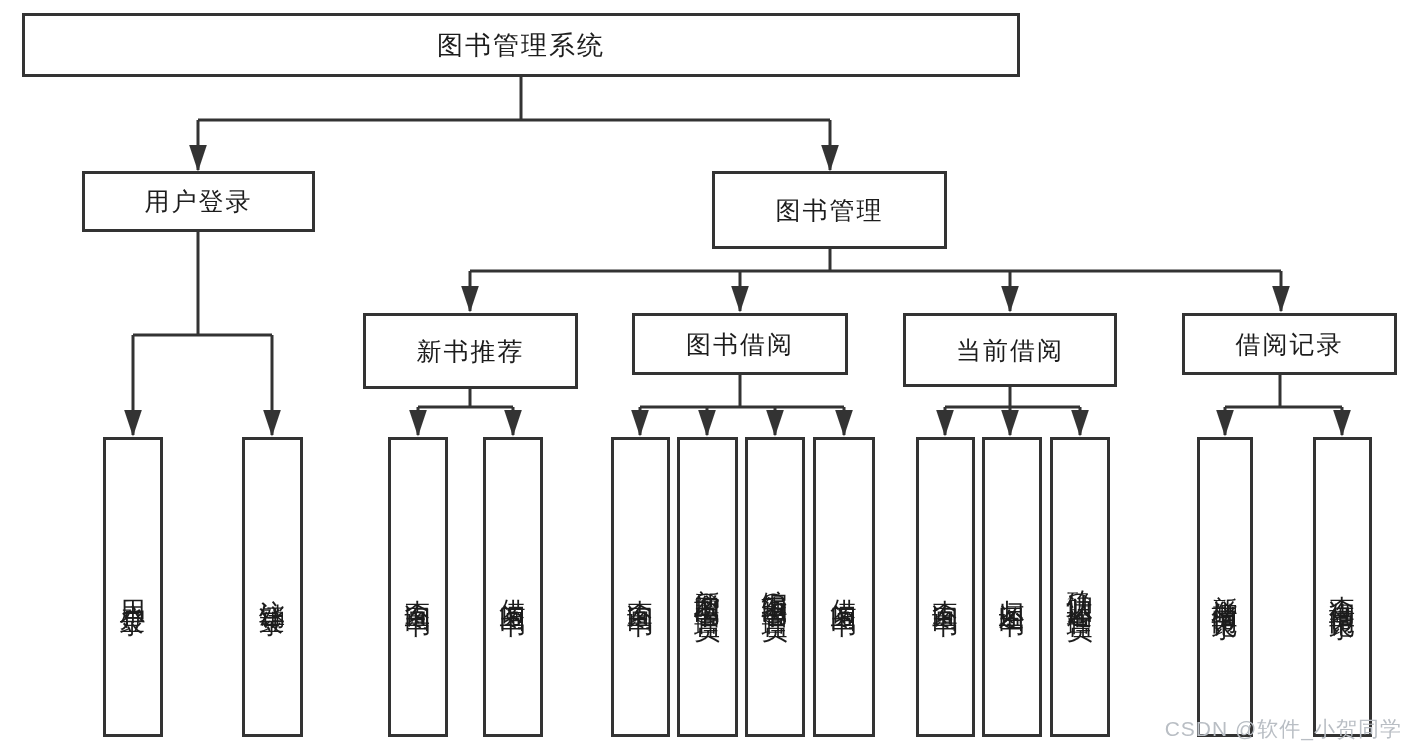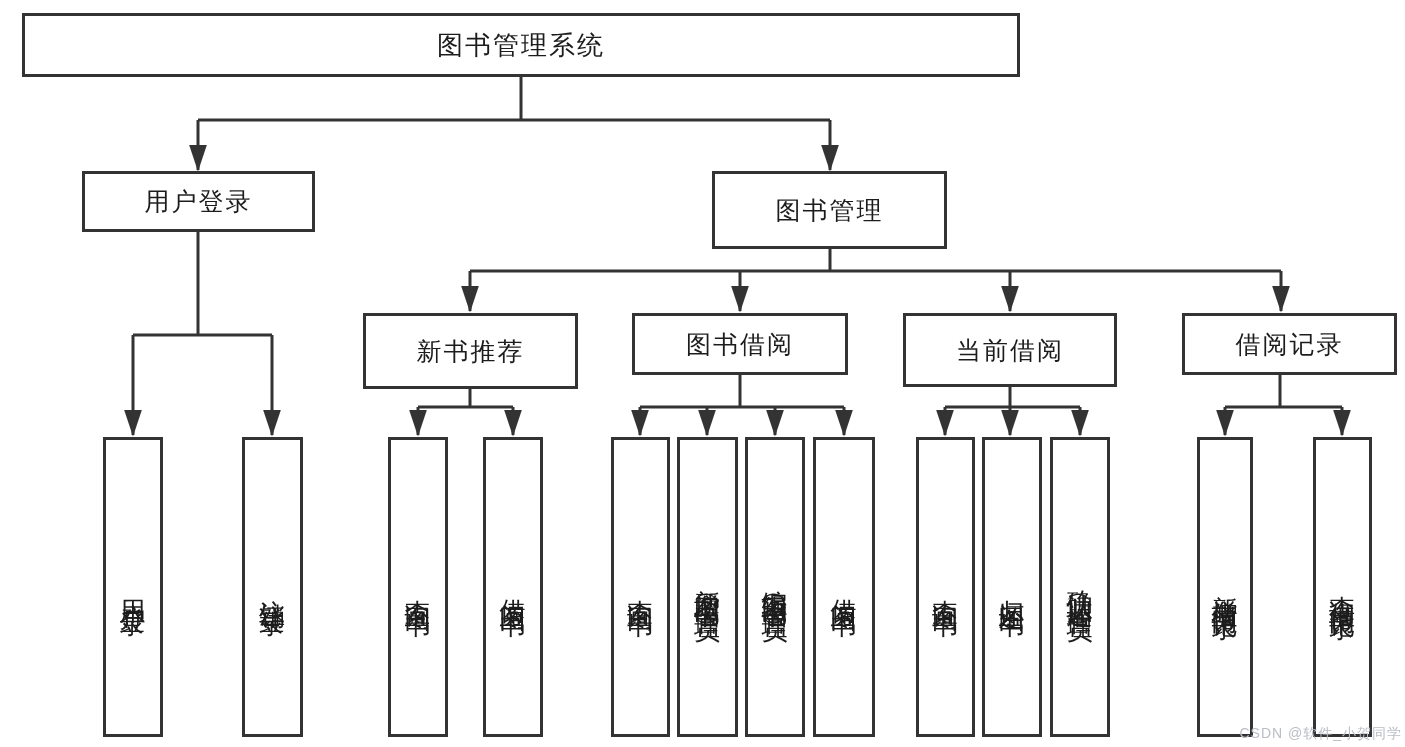--- a/index.html
+++ b/index.html
@@ -54,21 +54,21 @@
     letter-spacing: 4px;
     line-height: 1;
     z-index: 2;
     top: 437px;
     height: 300px;
   }
   #watermark {
     position: absolute;
     right: 3px;
     bottom: 4px;
-    font-size: 14px;
+    font-size: 21px;
     color: #b9bec4;
     letter-spacing: 1px;
     z-index: 5;
   }
 </style>
 </head>
 <body>
 
 <div id="stage">
 

